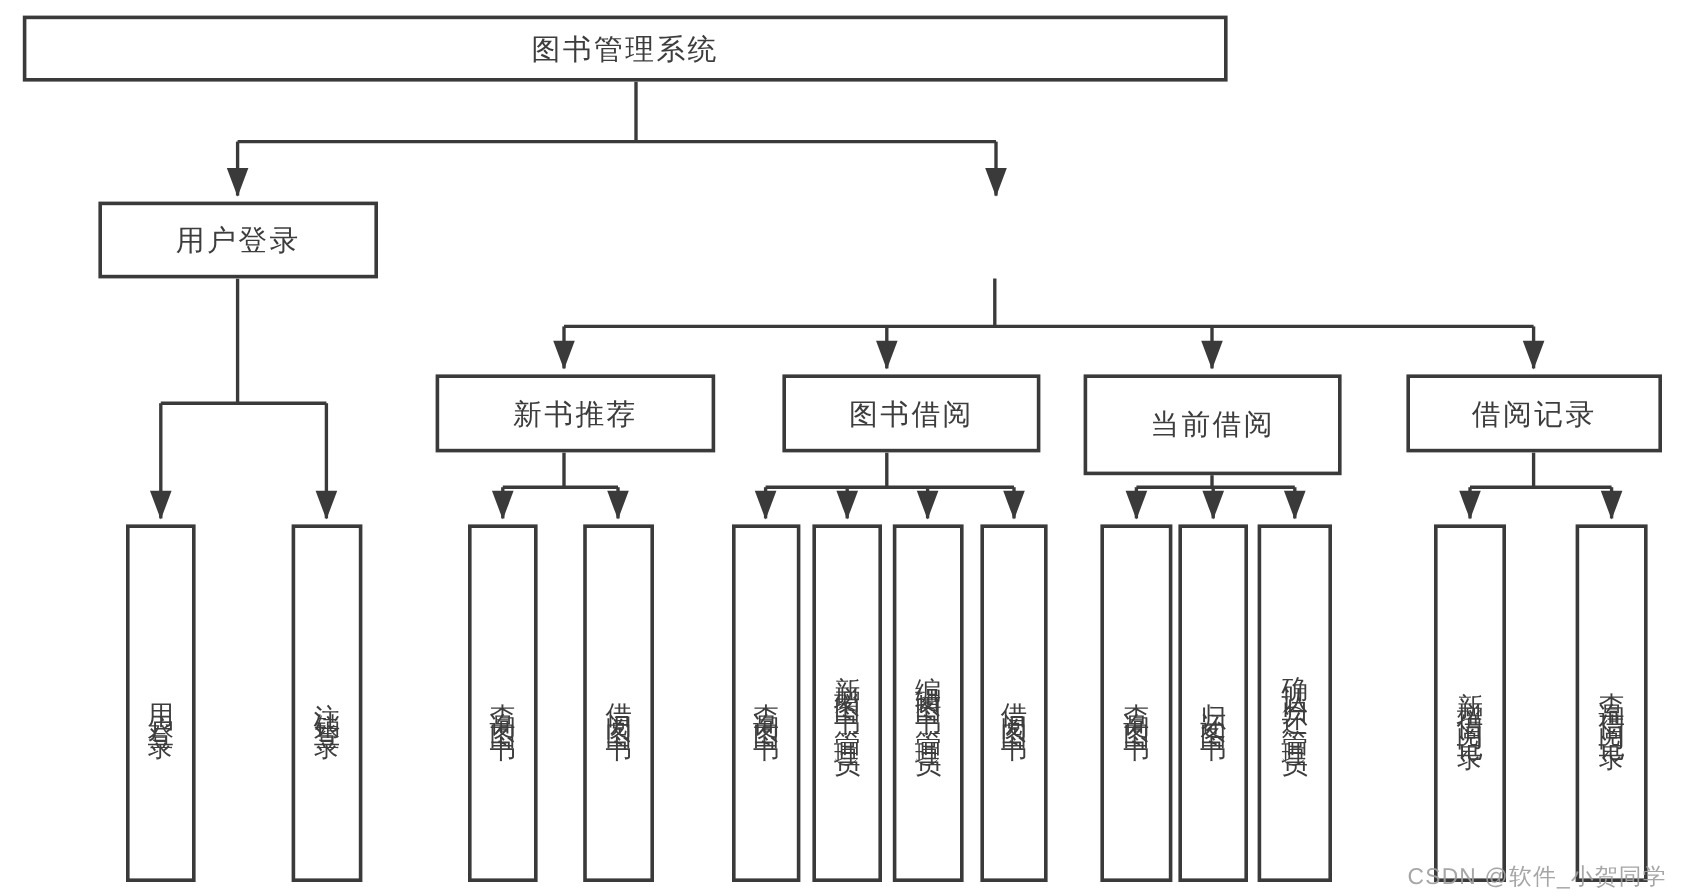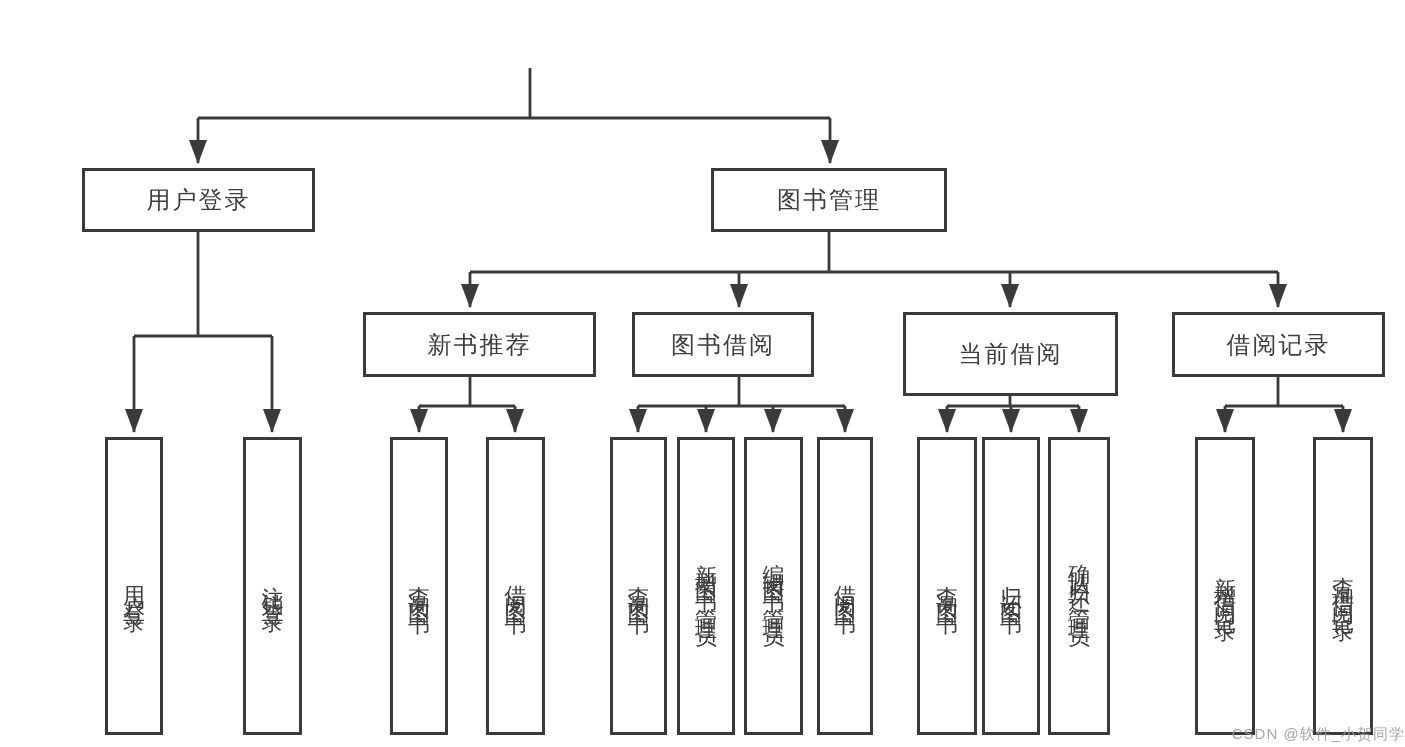--- a/index.html
+++ b/index.html
@@ -45,23 +45,23 @@
     writing-mode: vertical-rl;
     text-orientation: mixed;
     font-size: 22px;
     letter-spacing: 9px;
     color: #3d3d3d;
     line-height: 1;
     overflow: hidden;
   }
   .watermark {
     position: absolute;
-    right: 0;
+    right: 16px;
     bottom: 3px;
-    font-size: 15px;
+    font-size: 19px;
     color: rgba(158, 158, 158, 0.92);
     letter-spacing: 1px;
     z-index: 5;
     white-space: nowrap;
   }
 </style>
 </head>
 <body>
 
 <div class="canvas">
@@ -103,26 +103,26 @@
     <path class="ln" d="M845,406 V432" marker-end="url(#arr)"></path>
 
     <path class="ln" d="M947,406 V432" marker-end="url(#arr)"></path>
     <path class="ln" d="M1011,406 V432" marker-end="url(#arr)"></path>
     <path class="ln" d="M1079,406 V432" marker-end="url(#arr)"></path>
 
     <path class="ln" d="M1225,406 V432" marker-end="url(#arr)"></path>
     <path class="ln" d="M1343,406 V432" marker-end="url(#arr)"></path>
   </svg>
 
+  <div class="box" style="left:19px; top:13px; width:1004px; height:55px;">图书管理系统</div>
 
   <div class="box" style="left:82px; top:168px; width:233px; height:64px;">用户登录</div>
-  <div class="box" style="left:711px; top:168px; width:236px; height:64px;">图书管理</div>
 
   <div class="box" style="left:363px; top:312px; width:233px; height:65px;">新书推荐</div>
-  <div class="box" style="left:632px; top:312px; width:182px; height:65px;">图书借阅</div>
+  <div class="box" style="left:652px; top:312px; width:215px; height:65px;">图书借阅</div>
   <div class="box" style="left:903px; top:312px; width:215px; height:84px;">当前借阅</div>
   <div class="box" style="left:1172px; top:312px; width:213px; height:65px;">借阅记录</div>
 
   <div class="vbox" style="left:105px; top:437px; width:58px; height:298px;">用户登录</div>
   <div class="vbox" style="left:243px; top:437px; width:59px; height:298px;">注销登录</div>
 
   <div class="vbox" style="left:390px; top:437px; width:58px; height:298px;">查询图书</div>
   <div class="vbox" style="left:486px; top:437px; width:59px; height:298px;">借阅图书</div>
 
   <div class="vbox" style="left:610px; top:437px; width:57px; height:298px;">查询图书</div>

